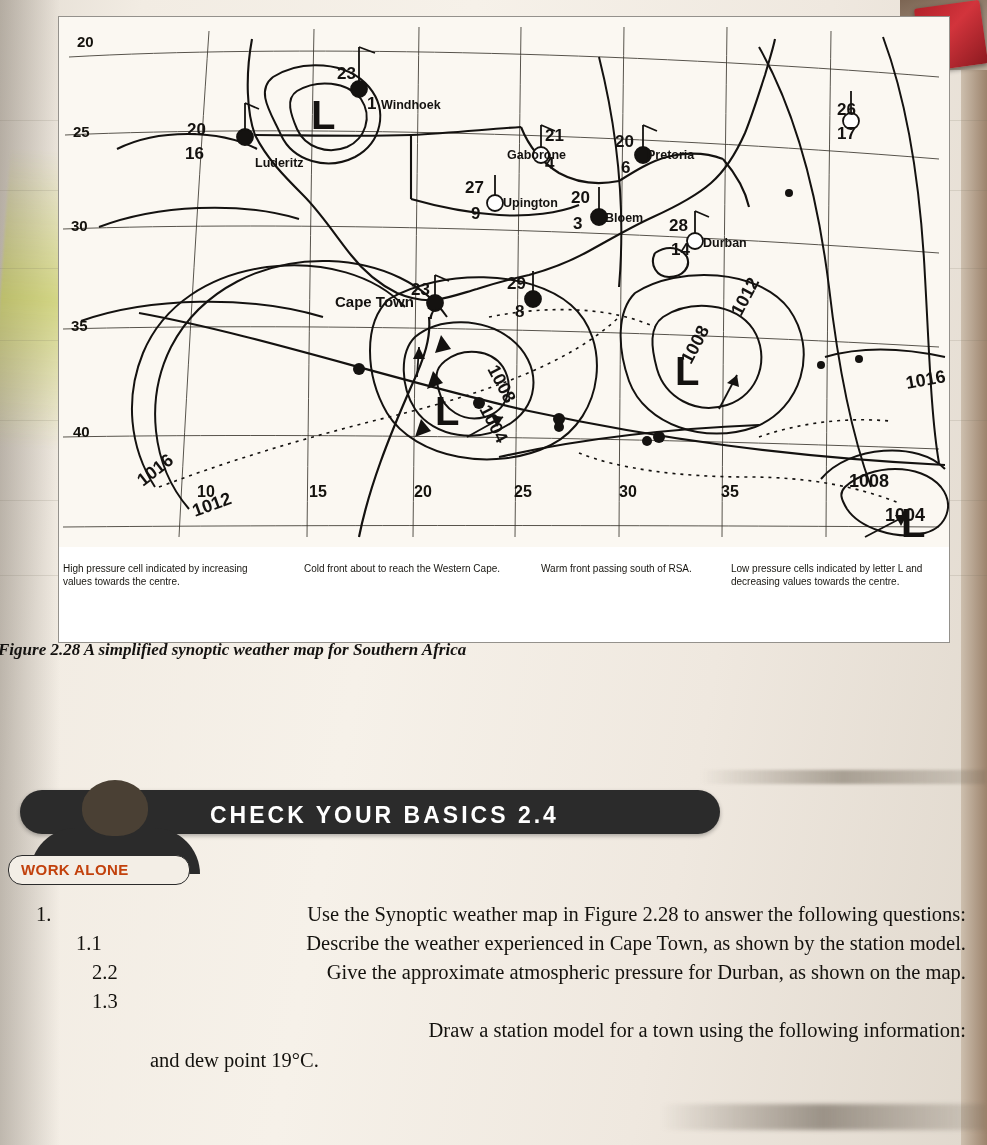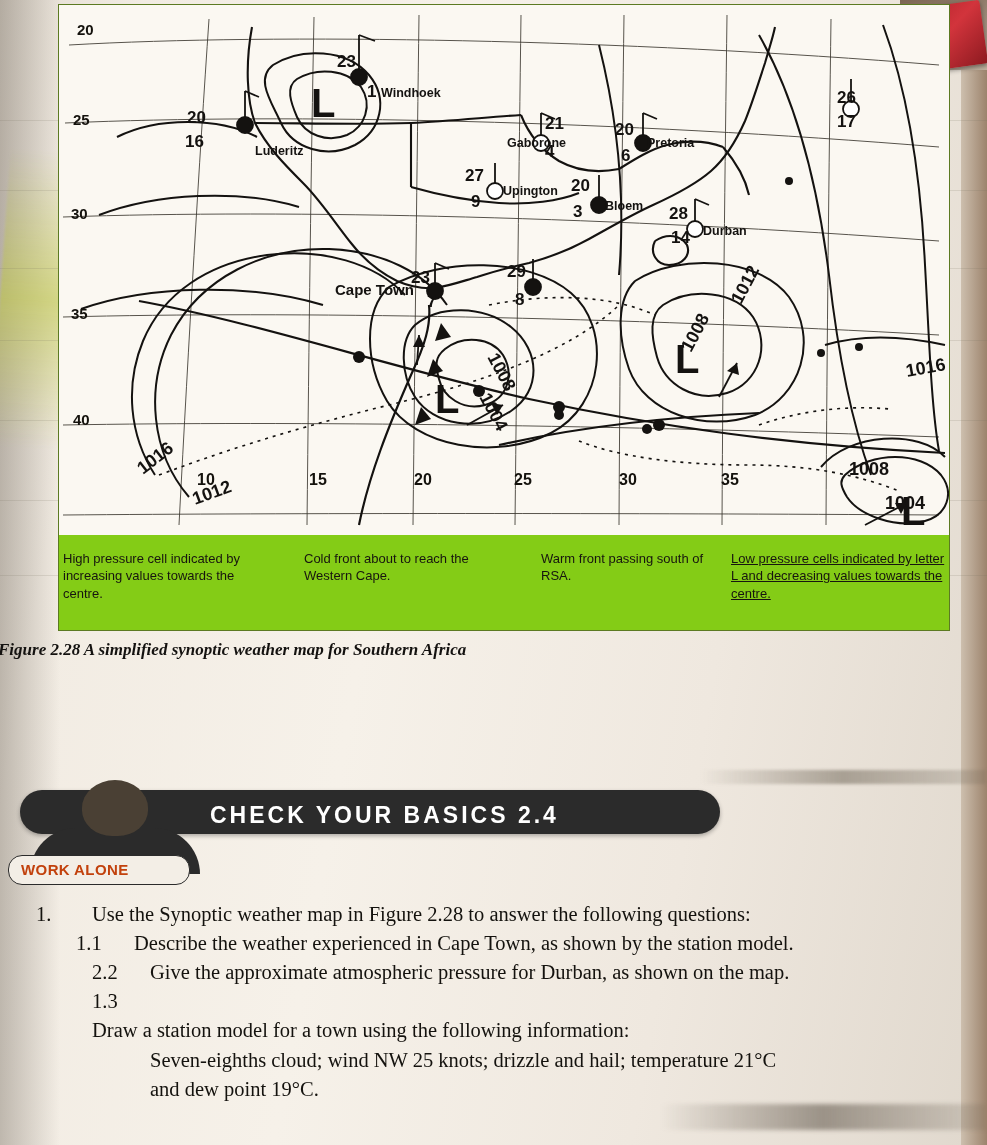--- a/index.html
+++ b/index.html
@@ -33,36 +33,36 @@
     box-shadow:0 2px 5px rgba(0,0,0,.45);
   }
   .red-object:after{
     content:"";position:absolute;left:6px;top:10px;width:6px;height:44px;
     background:rgba(255,255,255,.25);transform:rotate(14deg);
   }
   
   .rule{position:absolute;left:0;right:0;height:1px;background:rgba(120,110,95,.17);}
   
   #figure{
-    position:absolute;left:58px;top:4px;width:890px;height:625px;
+    position:absolute;left:58px;top:16px;width:890px;height:625px;
     border:1px solid rgba(60,55,45,.55);
-    background:#84cc16;
+    background:#ffffff;
     overflow:hidden;
   }
   #map{
     position:absolute;left:0;top:0;width:890px;height:530px;
   }
   .cap-top{
     position:absolute;font-family:"Liberation Sans",sans-serif;
     font-size:12.5px;color:#1d1b17;line-height:1.18;font-weight:600;
     text-align:center;
   }
   .capnote{
     position:absolute;font-family:"Liberation Sans",sans-serif;
-    font-size:13px;color:#17150f;line-height:1.33;
+    font-size:10px;color:#17150f;line-height:1.33;
   }
   #figcaption{
     position:absolute;left:0;top:640px;width:940px;
     font-family:"Liberation Serif",serif;font-style:italic;font-weight:bold;
     font-size:17px;color:#141210;
   }
   
   #banner{
     position:absolute;left:20px;top:780px;width:710px;height:60px;
   }
@@ -96,21 +96,21 @@
   }
   
   #questions{
     position:absolute;left:36px;top:900px;width:930px;
     font-family:"Liberation Serif",serif;font-size:20.5px;color:#14120e;
     line-height:1.42;
   }
   .q-row{display:flex;}
   .q-num{width:56px;flex:none;}
   .q-sub{width:58px;flex:none;}
-  .q-body{flex:1;}
+  .q-body{flex:1;text-align:right;}
   .smudge-top{
     position:absolute;left:700px;top:770px;width:286px;height:14px;
     background:linear-gradient(90deg,rgba(90,80,65,.0),rgba(90,80,65,.45),rgba(90,80,65,.15));
     filter:blur(1.4px);
   }
   .smudge-bottom{
     position:absolute;left:660px;top:1104px;width:326px;height:26px;
     background:linear-gradient(90deg,rgba(90,80,65,.0),rgba(80,70,58,.5),rgba(90,80,65,.12));
     filter:blur(2px);
   }
@@ -378,21 +378,21 @@
 
   <div class="capnote" style="left:4px;top:545px;width:210px;">
     <span>High pressure cell indicated by increasing values towards the centre.</span>
   </div>
   <div class="capnote" style="left:245px;top:545px;width:200px;">
     <span>Cold front about to reach the Western Cape.</span>
   </div>
   <div class="capnote" style="left:482px;top:545px;width:180px;">
     <span>Warm front passing south of RSA.</span>
   </div>
-  <div class="capnote" style="left:672px;top:545px;width:215px;text-decoration:underline;">
+  <div class="capnote" style="left:672px;top:545px;width:215px;">
     <span>Low pressure cells indicated by letter L and decreasing values towards the centre.</span>
   </div>
 </div>
 
 <div id="figcaption" style="left:-2px;top:640px;">
   <span>Figure 2.28 A simplified synoptic weather map for Southern Africa</span>
 </div>
 
 <div class="smudge-top"></div>
 <div id="banner">
@@ -416,17 +416,16 @@
     <div class="q-body">Describe the weather experienced in Cape Town, as shown by the station model.</div>
   </div>
   <div class="q-row" style="margin-left:56px;">
     <div class="q-sub">2.2</div>
     <div class="q-body">Give the approximate atmospheric pressure for Durban, as shown on the map.</div>
   </div>
   <div class="q-row" style="margin-left:56px;flex-direction:column;">
     <div class="q-sub">1.3</div>
     <div class="q-body">Draw a station model for a town using the following information:</div>
   </div>
-  <div style="margin-left:114px;">Seven-eighths cloud; wind NW 25 knots; drizzle and hail; temperature 21°C</div>
   <div style="margin-left:114px;">and dew point 19°C.</div>
 </div>
 
 <div class="smudge-bottom"></div>
 
 </body></html>

